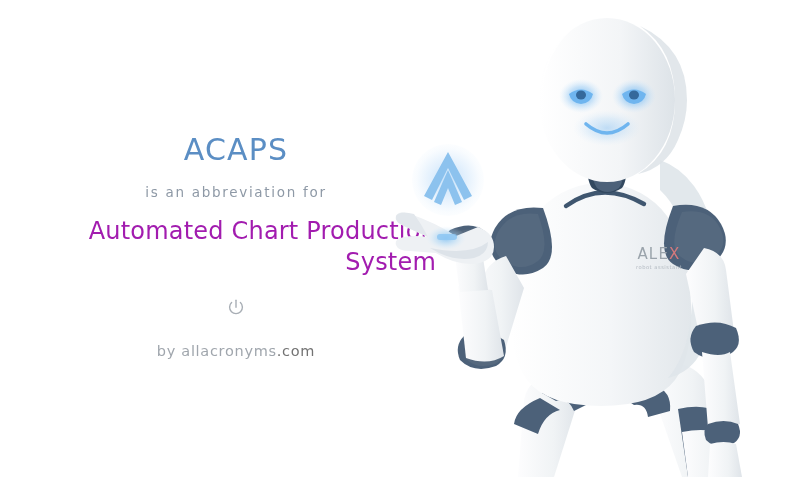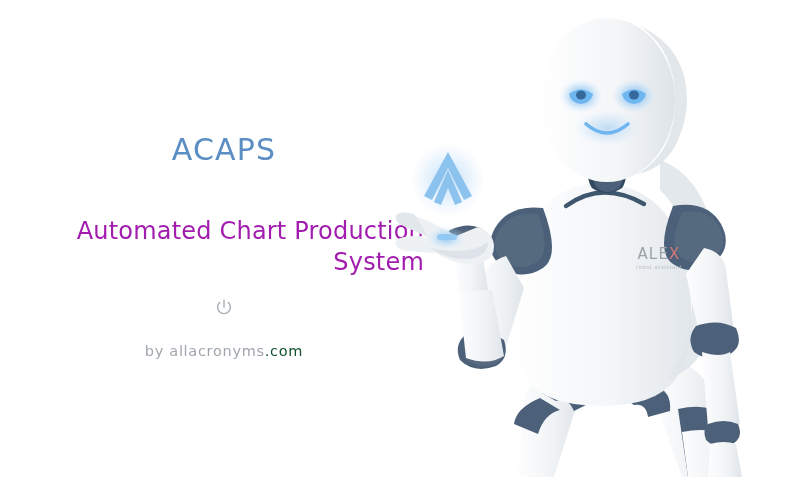--- a/index.html
+++ b/index.html
@@ -14,21 +14,21 @@
     position: relative;
     width: 801px;
     height: 477px;
     background: #ffffff;
     overflow: hidden;
   }
 
   
   .text-col {
     position: absolute;
-    left: 0;
+    left: 12px;
     top: 0;
     width: 448px;
     height: 477px;
   }
 
   .acronym-title {
     position: absolute;
     left: 0;
     top: 131px;
     width: 448px;
@@ -86,21 +86,21 @@
     top: 341px;
     width: 448px;
     text-align: center;
     font-family: "DejaVu Sans", sans-serif;
     font-size: 14.5px;
     letter-spacing: 0.7px;
     color: #a0a6ad;
     line-height: 20px;
     white-space: nowrap;
   }
-  .byline .dom { color: #14532d; }
+  .byline .dom { color: #737373; }
 
   
   .robot-art {
     position: absolute;
     left: 390px;
     top: 0;
     width: 411px;
     height: 477px;
   }
   .robot-art svg { display: block; }
@@ -159,20 +159,21 @@
 </style>
 </head>
 <body>
 
 <div id="page">
 
   <div class="text-col">
 
     <div class="acronym-title">ACAPS</div>
 
+    <div class="abbrev-line">is  an  abbreviation  for</div>
 
     <div class="expansion">Automated Chart Production System</div>
 
     <div class="power-icon">
       <svg width="20" height="20" viewBox="0 0 20 20">
         <path d="M5.6 4.6 A6.4 6.4 0 1 0 14.4 4.6" fill="none" stroke="#a8aeb5" stroke-width="1.4" stroke-linecap="round"></path>
         <line x1="10" y1="2.2" x2="10" y2="9.2" stroke="#a8aeb5" stroke-width="1.4" stroke-linecap="round"></line>
       </svg>
     </div>
 

